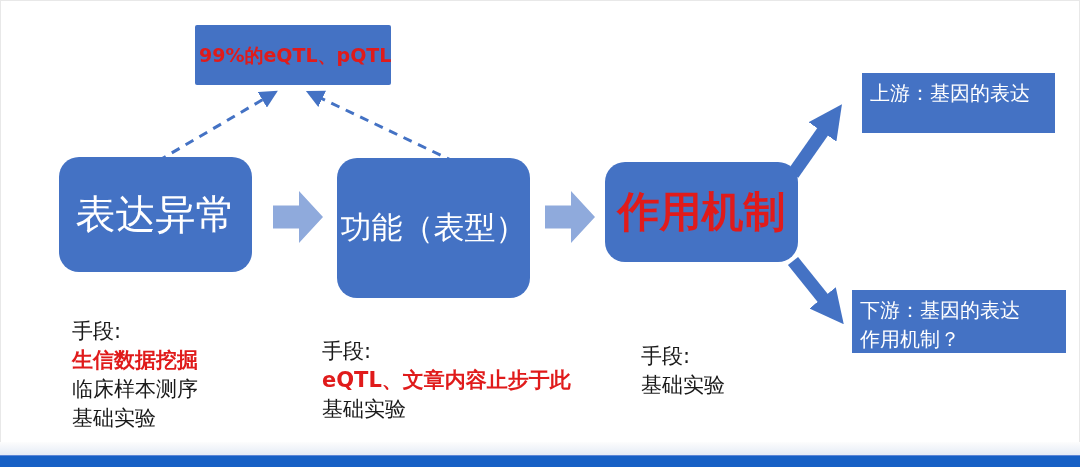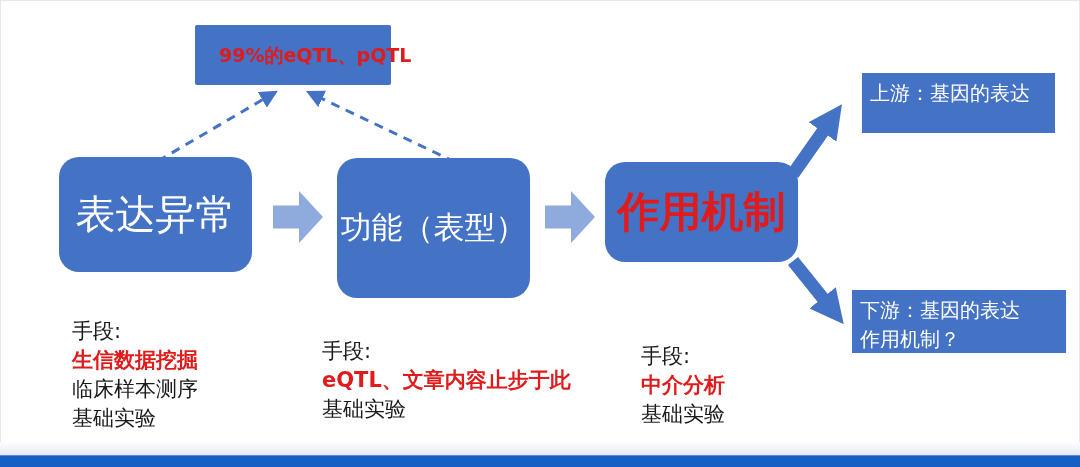--- a/index.html
+++ b/index.html
@@ -10,21 +10,21 @@
   }
   .arrows{position:absolute;left:0;top:0;width:1080px;height:467px;pointer-events:none;}
   .dash{stroke:var(--box-blue,#4472C4);stroke-width:3;stroke-dasharray:9 7;fill:none;}
   .thick{stroke:var(--box-blue,#4472C4);stroke-width:13;fill:none;}
 
   .ann-box{
     position:absolute;left:195px;top:25px;width:196px;height:60px;
     background:var(--box-blue,#4472C4);border-radius:2px;
     color:var(--red-text,#E01B1B);font-weight:bold;font-size:19px;line-height:1.5;
     display:flex;flex-direction:column;justify-content:center;align-items:flex-start;
-    padding-left:24px;box-sizing:border-box;white-space:nowrap;
+    padding-left:4px;box-sizing:border-box;white-space:nowrap;
   }
 
   .flow-box{
     position:absolute;background:var(--box-blue,#4472C4);border-radius:20px;
     display:flex;align-items:center;justify-content:center;
     color:#fff;white-space:nowrap;
   }
   .box1{left:59px;top:157px;width:193px;height:115px;font-size:40px;}
   .box2{left:337px;top:158px;width:193px;height:140px;font-size:31px;}
   .box3{left:605px;top:162px;width:193px;height:100px;font-size:42px;}
@@ -115,20 +115,19 @@
   </div>
 
   <div class="methods m2">
     <div class="mh">手段:</div>
     <div class="mi hl">eQTL、文章内容止步于此</div>
     <div class="mi">基础实验</div>
   </div>
 
   <div class="methods m3">
     <div class="mh">手段:</div>
-    <div class="mi hl">中介分析</div>
     <div class="mi">基础实验</div>
   </div>
 
   <div class="bottom-fade"></div>
   <div class="bottom-bar"></div>
 
 </div>
 
 </body></html>

